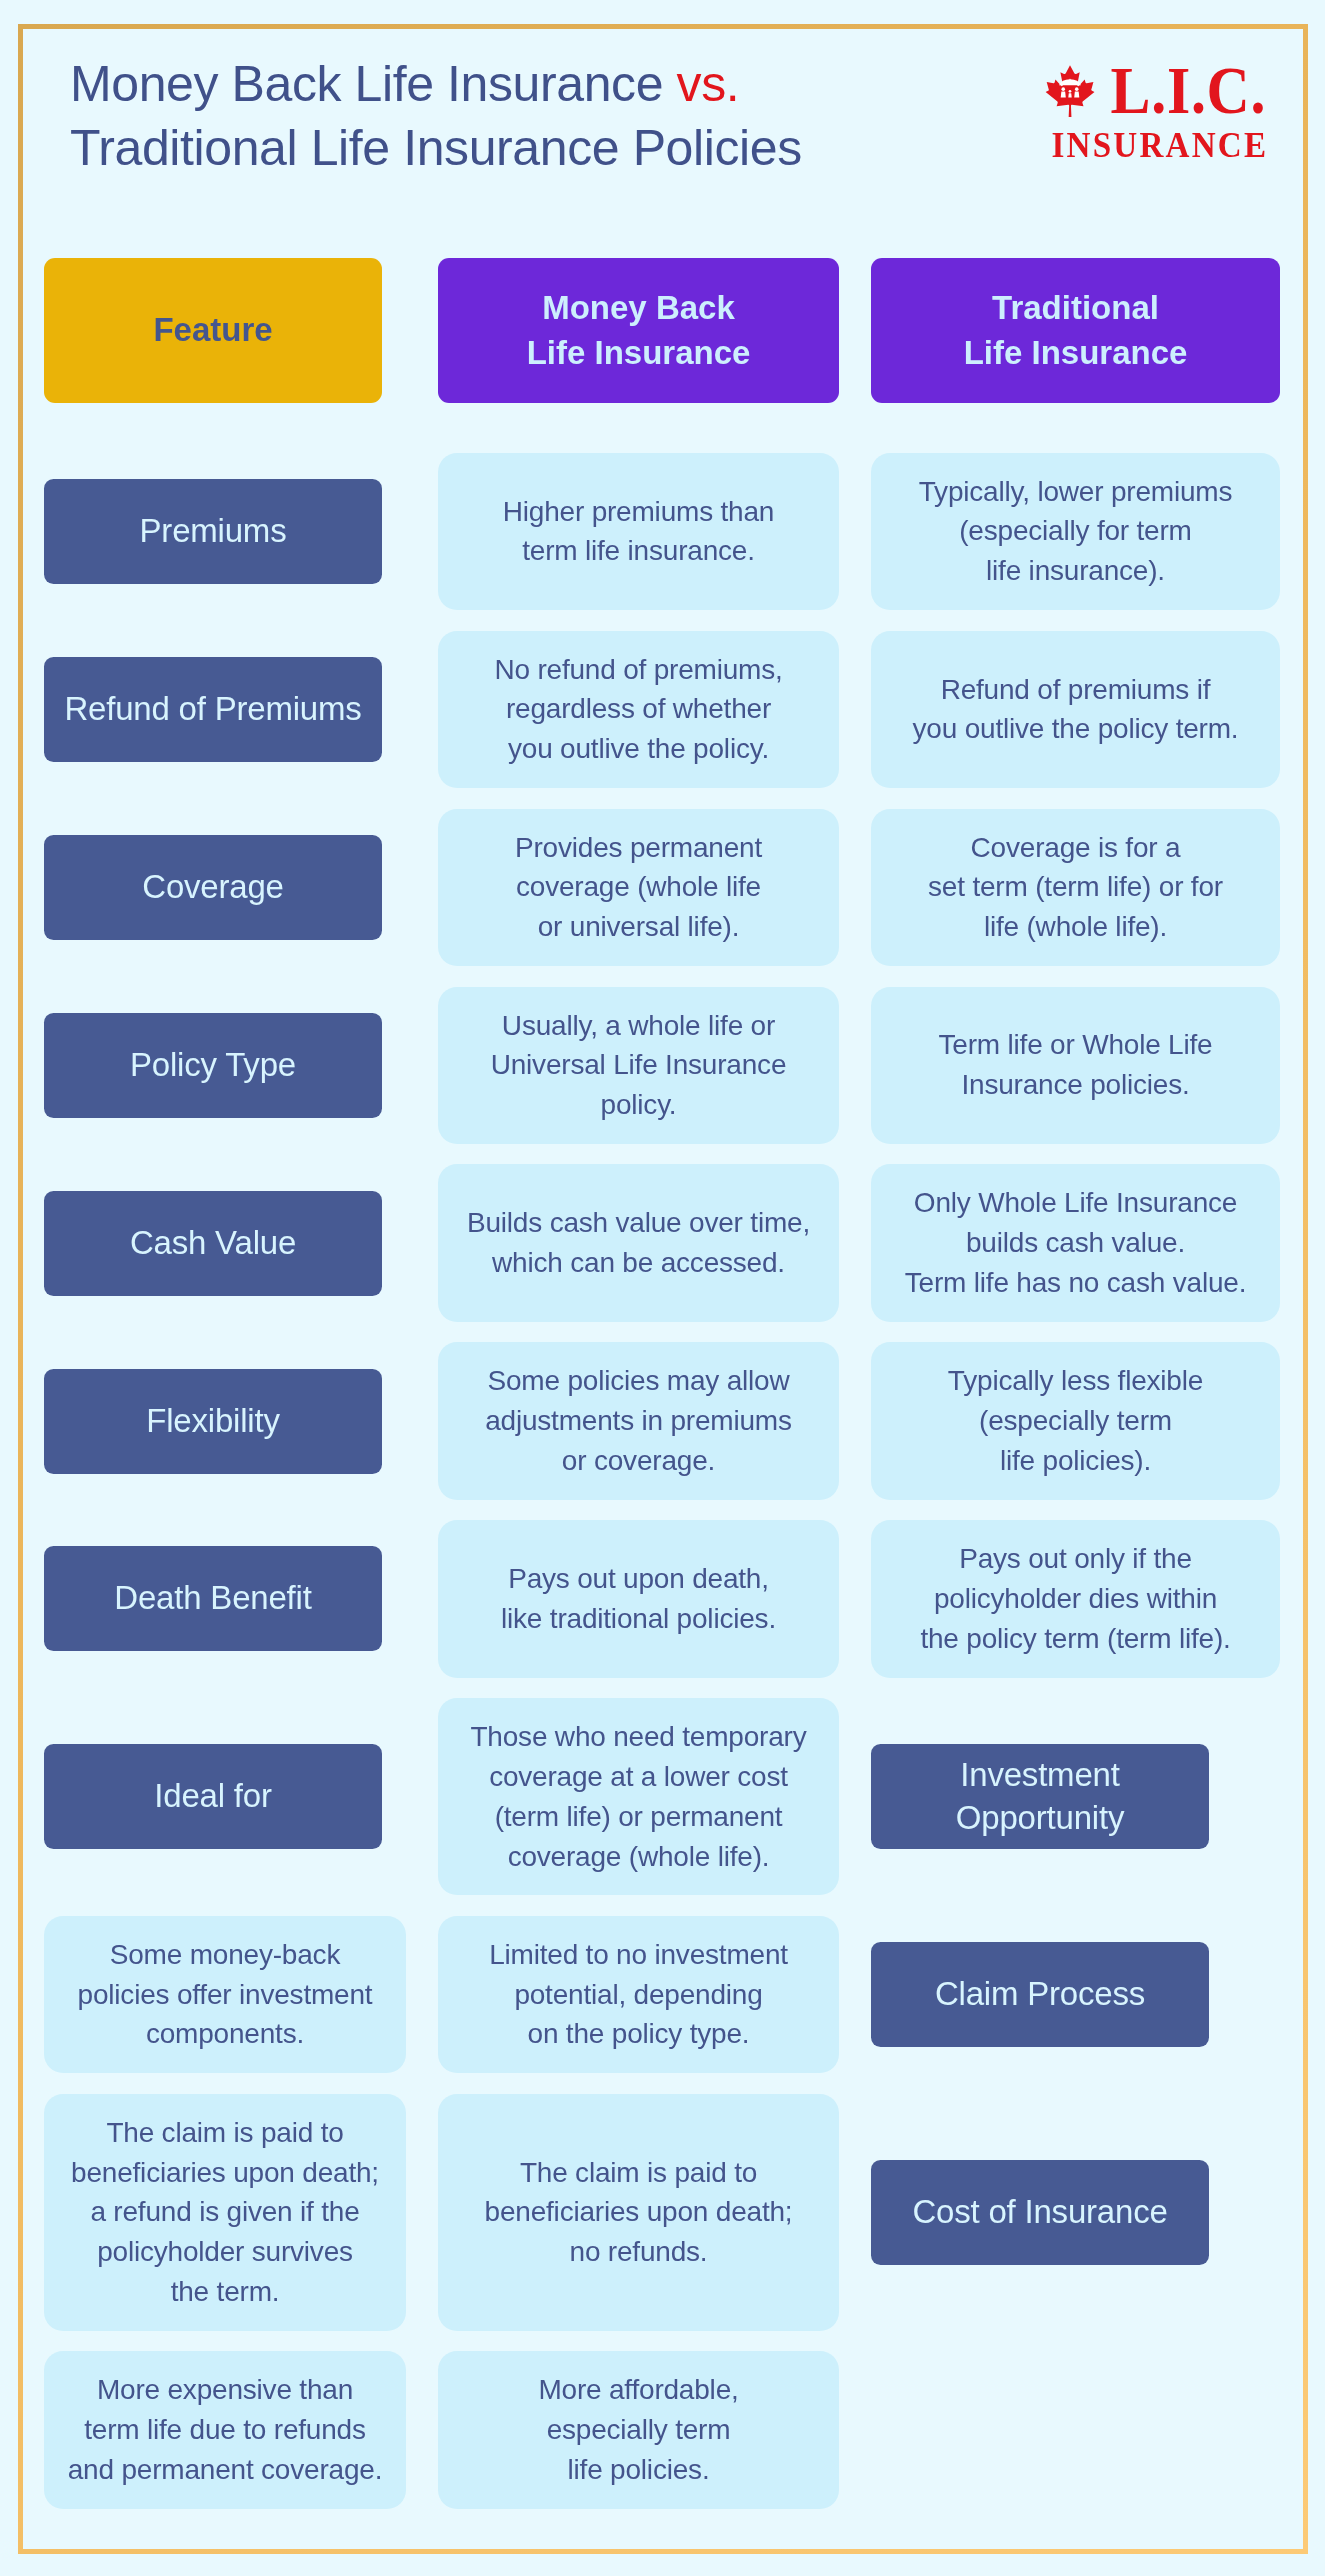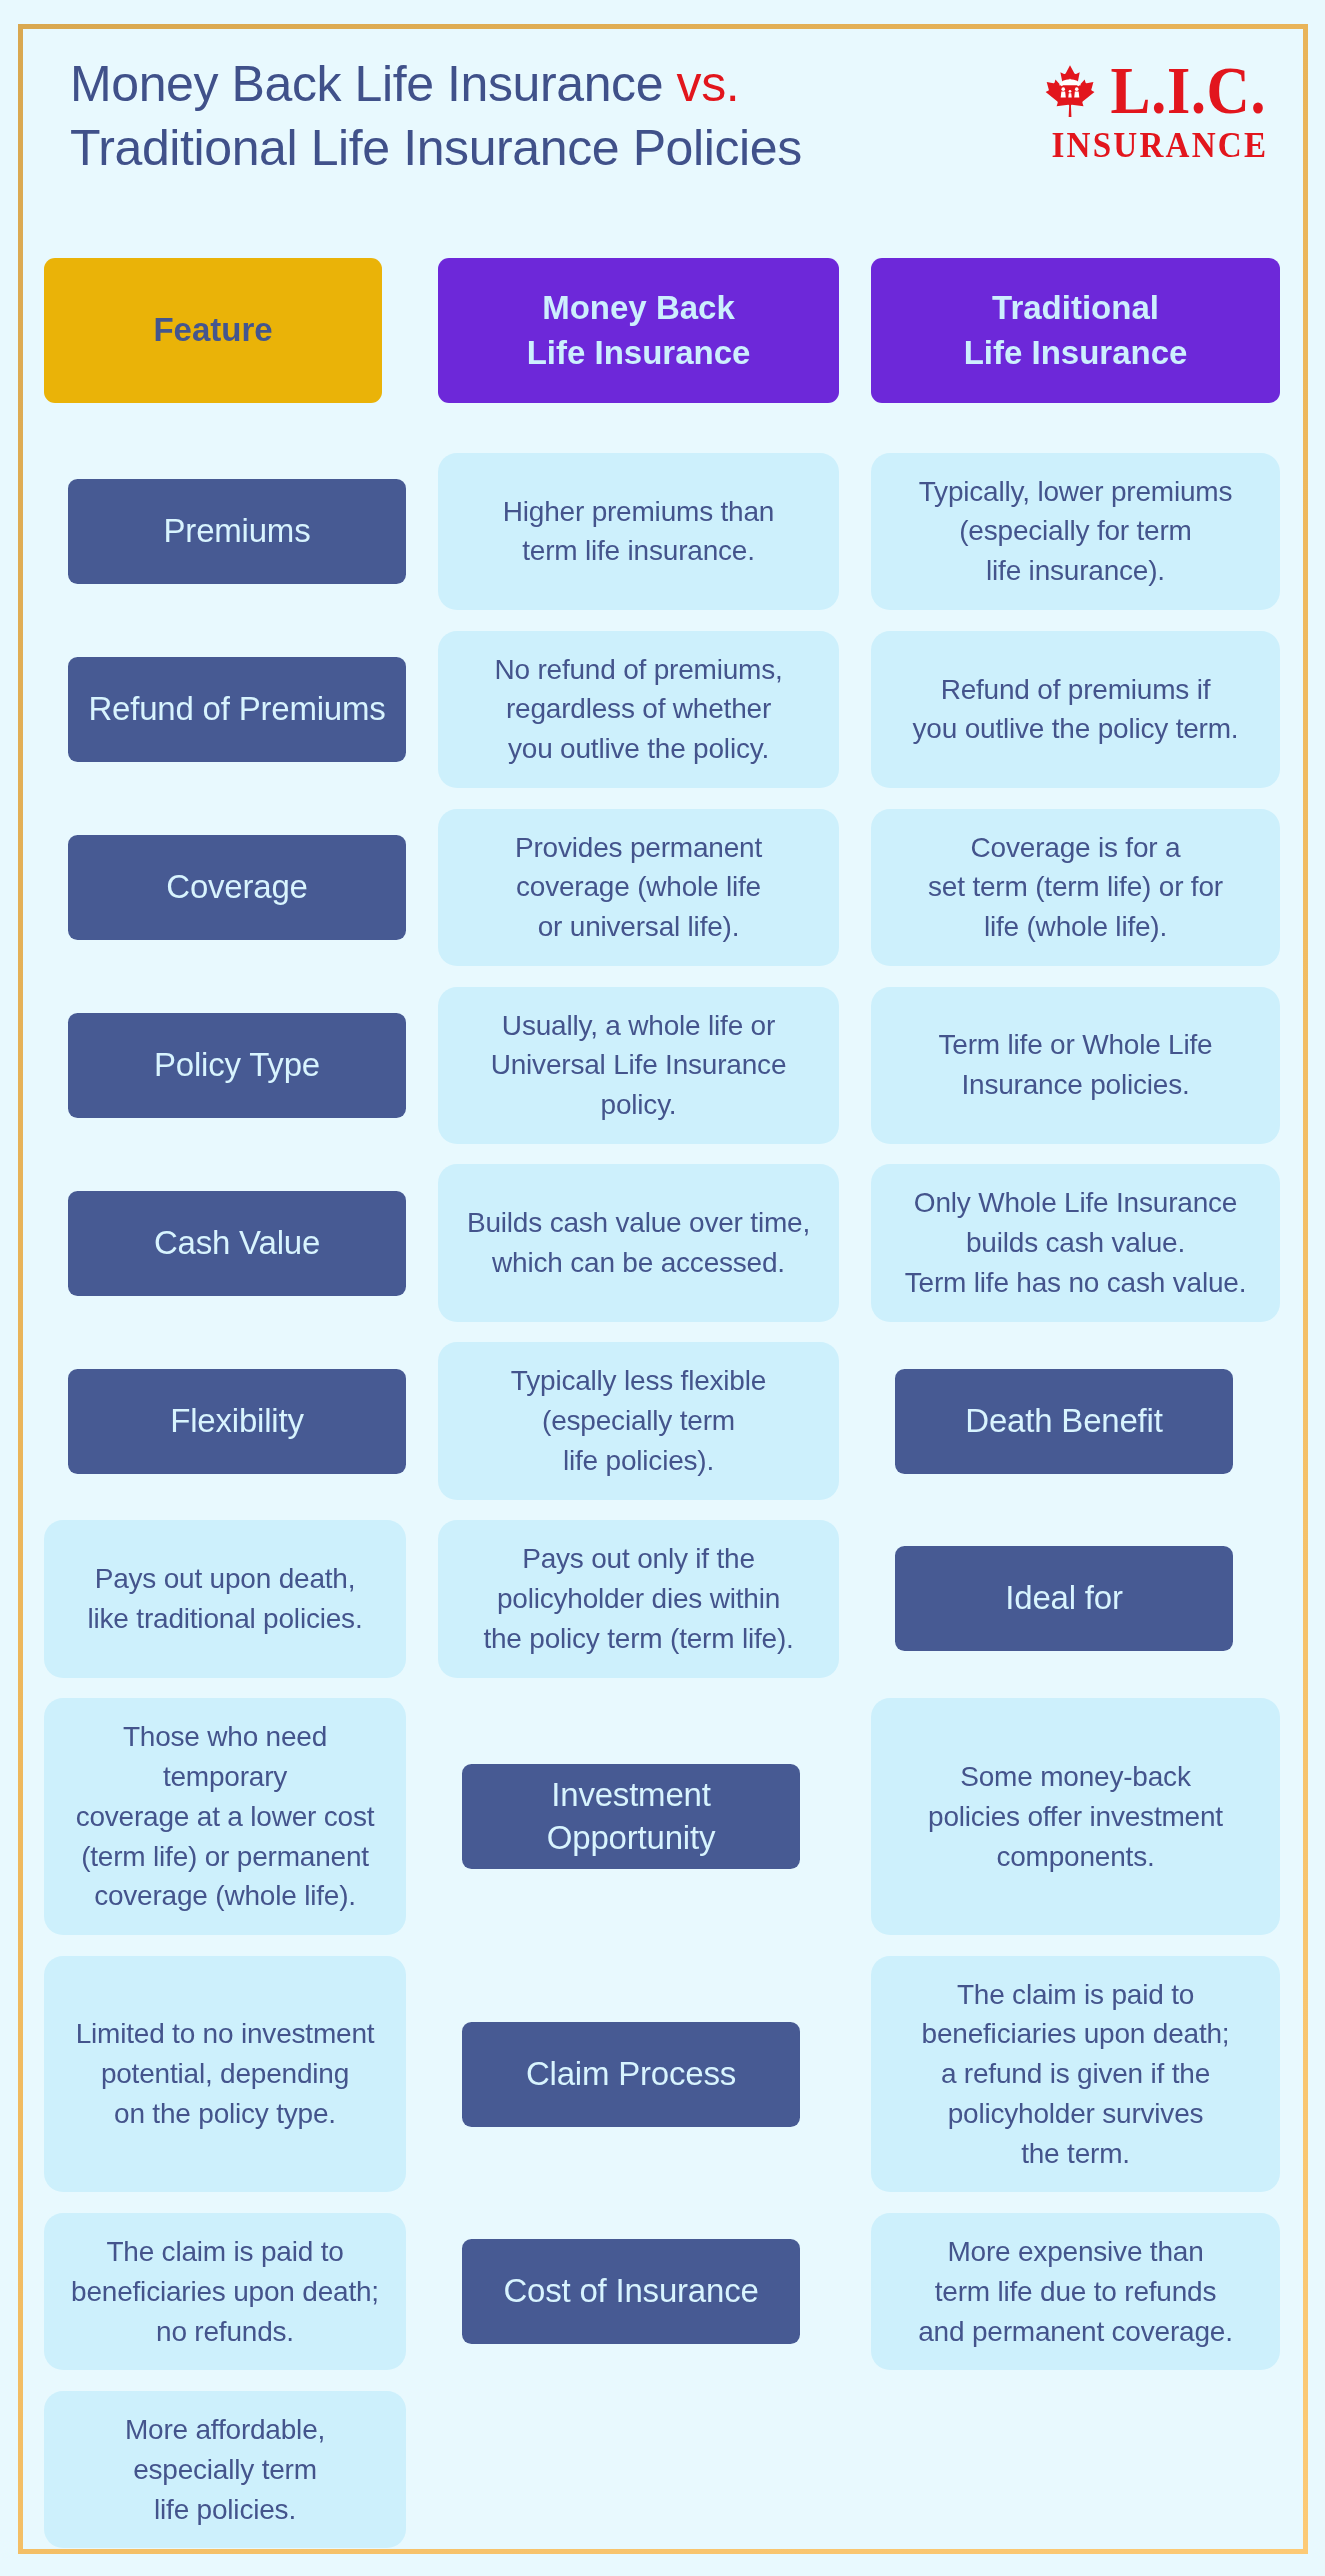--- a/index.html
+++ b/index.html
@@ -51,21 +51,21 @@
   }
   .hdr {
     height:145px; border-radius:11px; margin-bottom:29px;
     display:flex; align-items:center; justify-content:center;
     text-align:center; font-weight:700; font-size:33px;
     line-height:1.35; white-space:pre-line; font-stretch:condensed;
   }
   .hdr-feature { background:#eab308; color:#44568e; width:338px; }
   .hdr-dark   { background:#6d28d9; color:#cdeffd; }
   .rowlabel {
-    width:338px; min-height:105px; margin-left:24px;
+    width:338px; min-height:105px; 
     background:#475a93; color:#d8f4fe;
     border-radius:9.5px; align-self:center;
     display:flex; align-items:center; justify-content:center;
     text-align:center; font-size:33px; line-height:1.3;
     white-space:pre-line; font-stretch:condensed; letter-spacing:-0.2px;
   }
   .cell {
     background:#cdf0fc; border-radius:19px;
     padding:19px 22px; min-height:156px; box-sizing:border-box;
     display:flex; align-items:center; justify-content:center;
@@ -140,20 +140,23 @@
 Insurance policies.</div>
 
   <div class="rowlabel">Cash Value</div>
   <div class="cell">Builds cash value over time,
 which can be accessed.</div>
   <div class="cell">Only Whole Life Insurance
 builds cash value.
 Term life has no cash value.</div>
 
   <div class="rowlabel">Flexibility</div>
+  <div class="cell">Some policies may allow
+adjustments in premiums
+or coverage.</div>
   <div class="cell">Typically less flexible
 (especially term
 life policies).</div>
 
   <div class="rowlabel">Death Benefit</div>
   <div class="cell">Pays out upon death,
 like traditional policies.</div>
   <div class="cell">Pays out only if the
 policyholder dies within
 the policy term (term life).</div>

